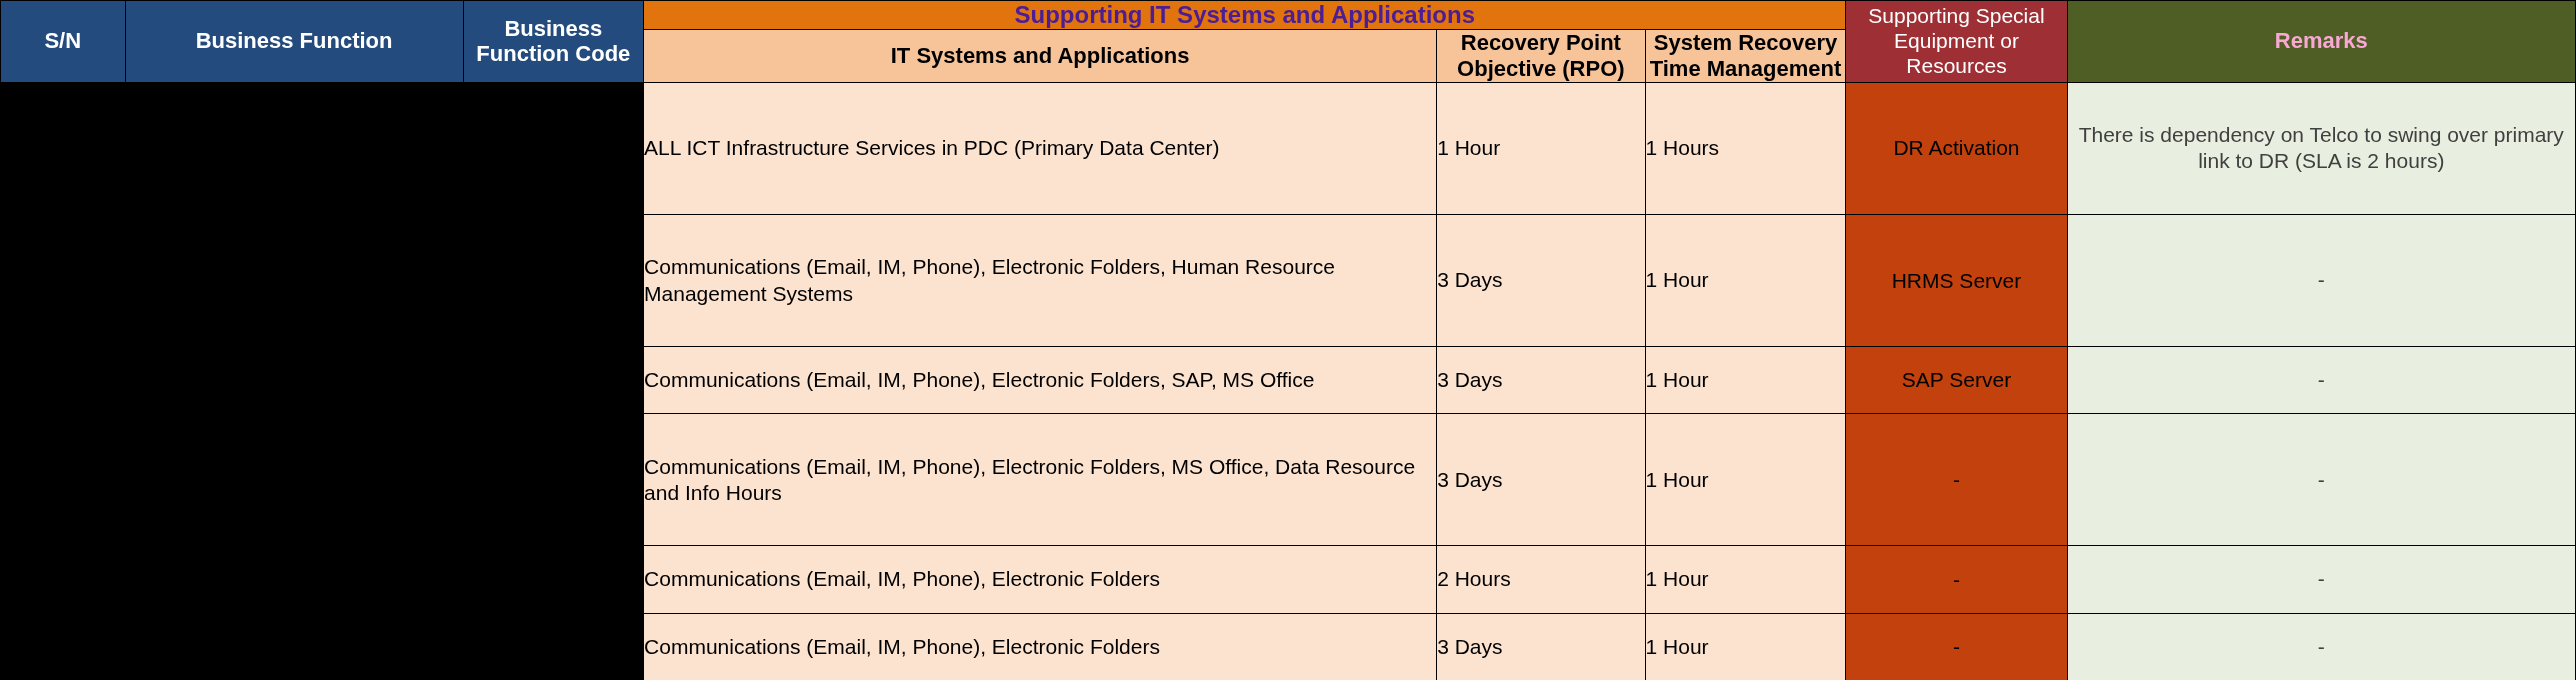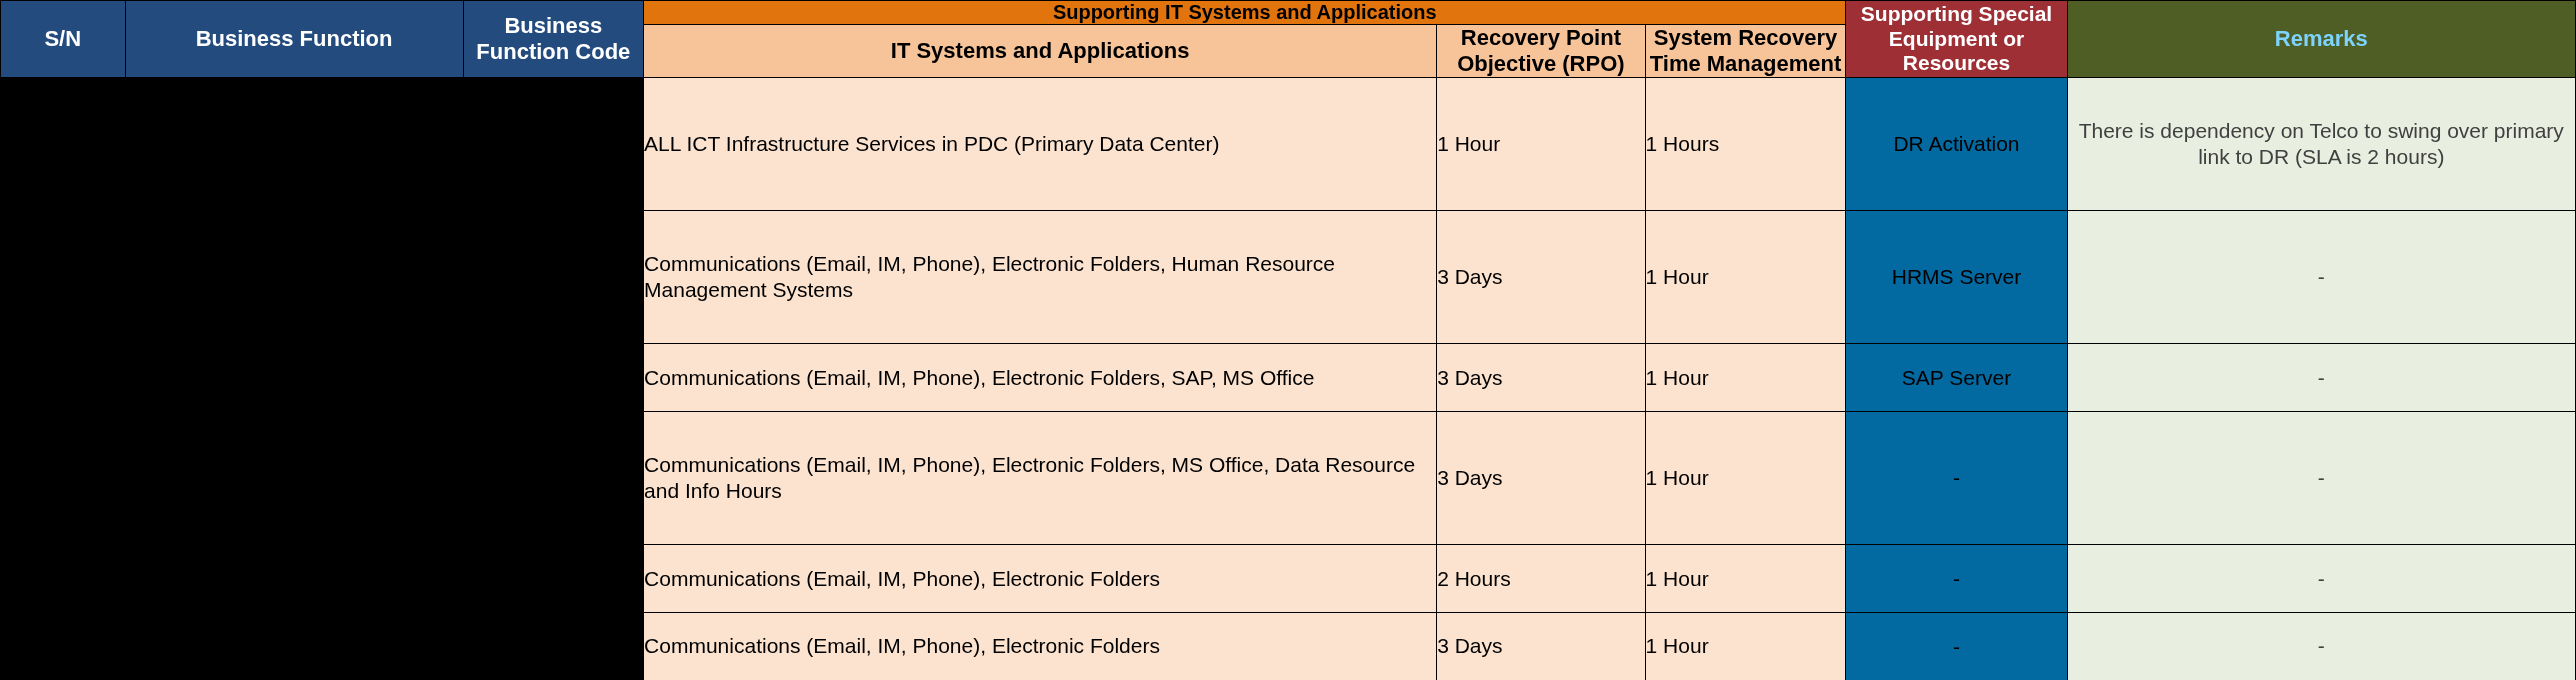--- a/index.html
+++ b/index.html
@@ -30,67 +30,67 @@
     background: #234b7d;
     color: #ffffff;
     font-weight: bold;
     text-align: center;
     font-size: 22px;
     line-height: 1.18;
     padding: 3.9px 5.2px;
   }
   .hdr-orange-top {
     background: #e2740d;
-    color: #000000;
+    color: #4c1d95;
     font-weight: bold;
     text-align: center;
-    font-size: 20px;
+    font-size: 24px;
     padding: 6.5px 5.2px;
   }
   .hdr-peach {
     background: #f7c49a;
     color: #000000;
     font-weight: bold;
     text-align: center;
     font-size: 22px;
     line-height: 1.18;
     padding: 3.9px 5.2px;
   }
   .hdr-maroon {
     background: #9e2f35;
     color: #ffffff;
-    font-weight: bold;
+    font-weight: normal;
     text-align: center;
     font-size: 21px;
     line-height: 1.18;
     padding: 3.9px 5.2px;
   }
   .hdr-olive {
     background: #4e5e25;
-    color: #7dd3fc;
+    color: #f9a8d4;
     font-weight: bold;
     text-align: center;
     font-size: 22px;
     padding: 3.9px 5.2px;
   }
 
   
   .cell-black {
     background: #000000;
   }
   .cell-peach {
     background: #fbe3d0;
     color: #000000;
     text-align: left;
     font-size: 21px;
     line-height: 1.25;
     padding: 6.5px 9px;
   }
   .cell-pink {
-    background: #0369a1;
+    background: #c2410c;
     color: #000000;
     text-align: center;
     font-size: 21px;
     padding: 6.5px 5.2px;
   }
   .cell-green {
     background: #e9efe0;
     color: #404040;
     text-align: center;
     font-size: 21px;

